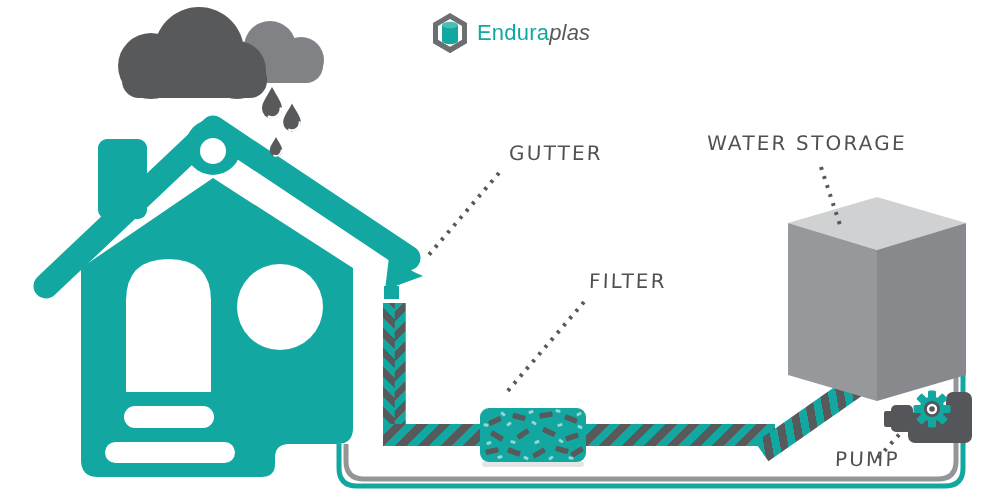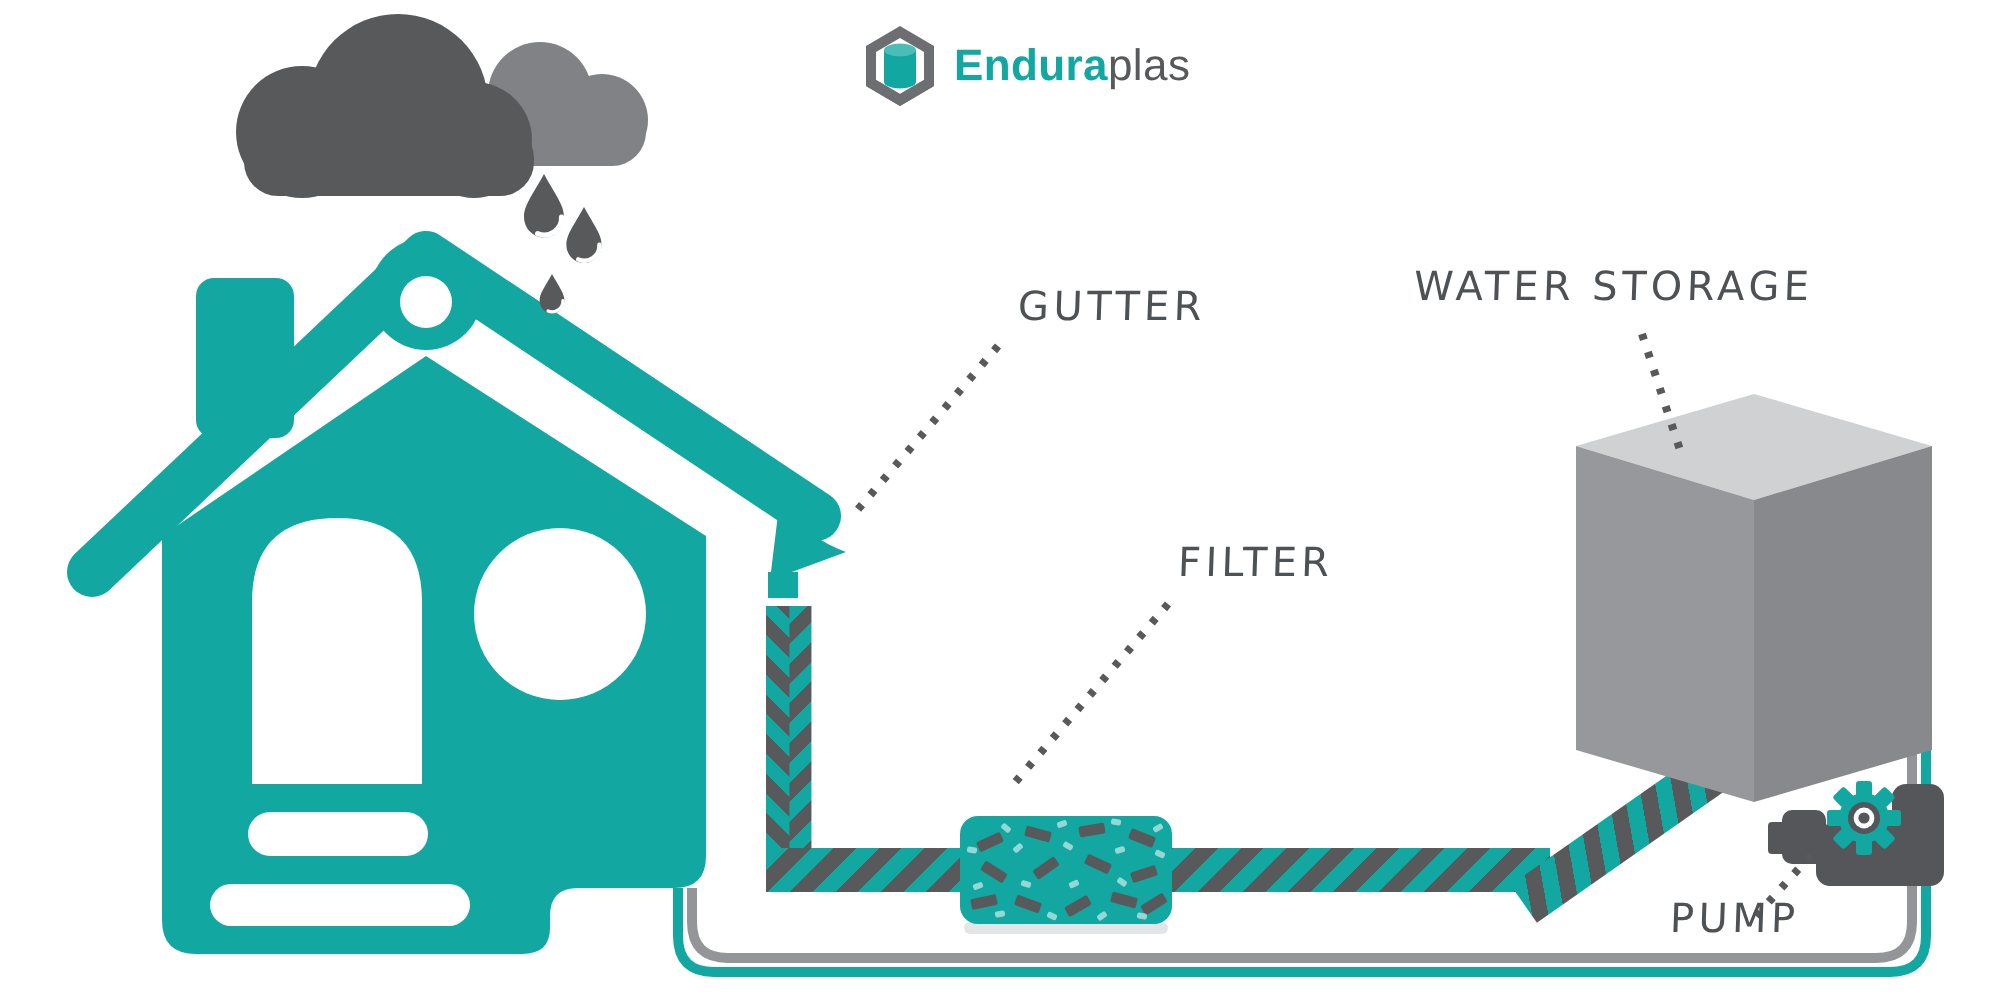--- a/index.html
+++ b/index.html
@@ -54,22 +54,22 @@
     font-family:"DejaVu Sans",sans-serif;font-size:20px;letter-spacing:2.2px;
     white-space:nowrap;transform:skewX(-2deg);}
   .label-gutter{left:509px;top:141px;}
   .label-filter{left:589px;top:269px;}
   .label-water{left:707px;top:131px;}
   .label-pump{left:835px;top:447px;}
 
   
   .logo{position:absolute;left:430px;top:11px;z-index:3;display:flex;align-items:center;gap:7px;}
   .logo-text{font-size:22px;font-weight:500;letter-spacing:0.2px;}
-  .logo-endura{color:var(--teal);font-weight:bold;}
-  .logo-plas{color:var(--dark-gray);}
+  .logo-endura{color:var(--teal);}
+  .logo-plas{color:var(--dark-gray);font-style:italic;}
 </style>
 </head>
 <body>
 
 <div class="stage">
 
   <div class="pipe pipe-down"></div>
   <div class="pipe pipe-horiz"></div>
   <div class="pipe pipe-diag"></div>
 

